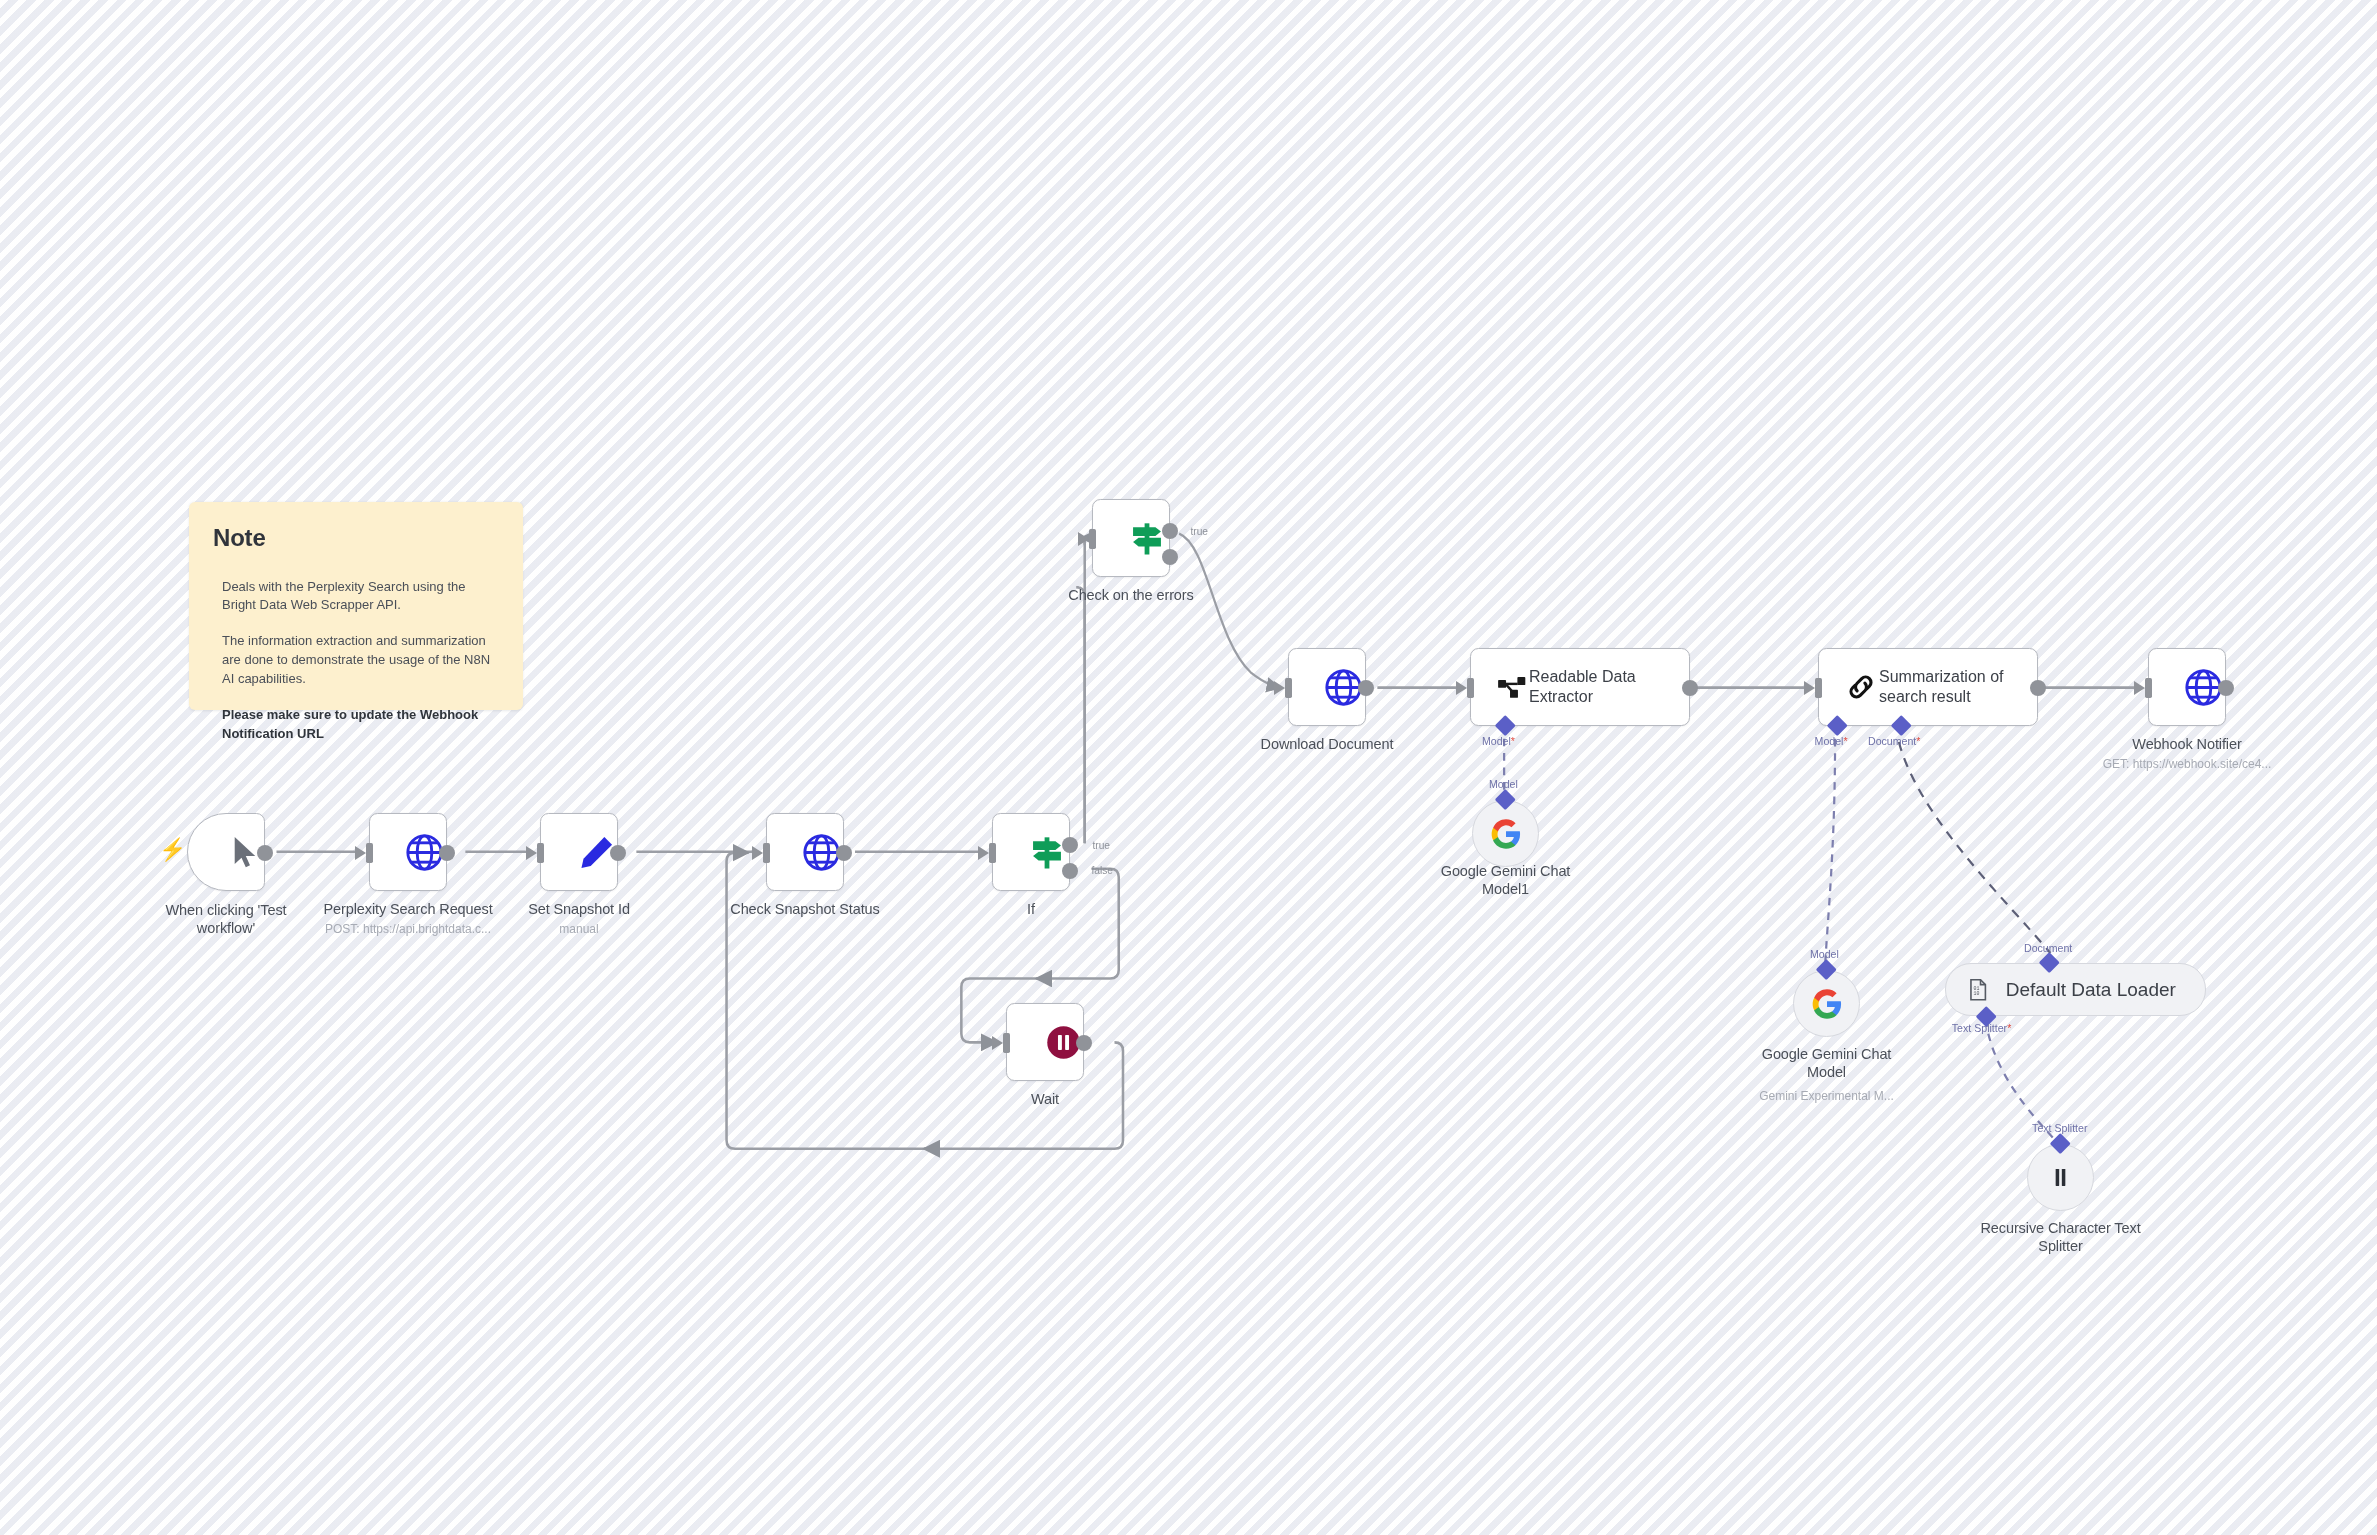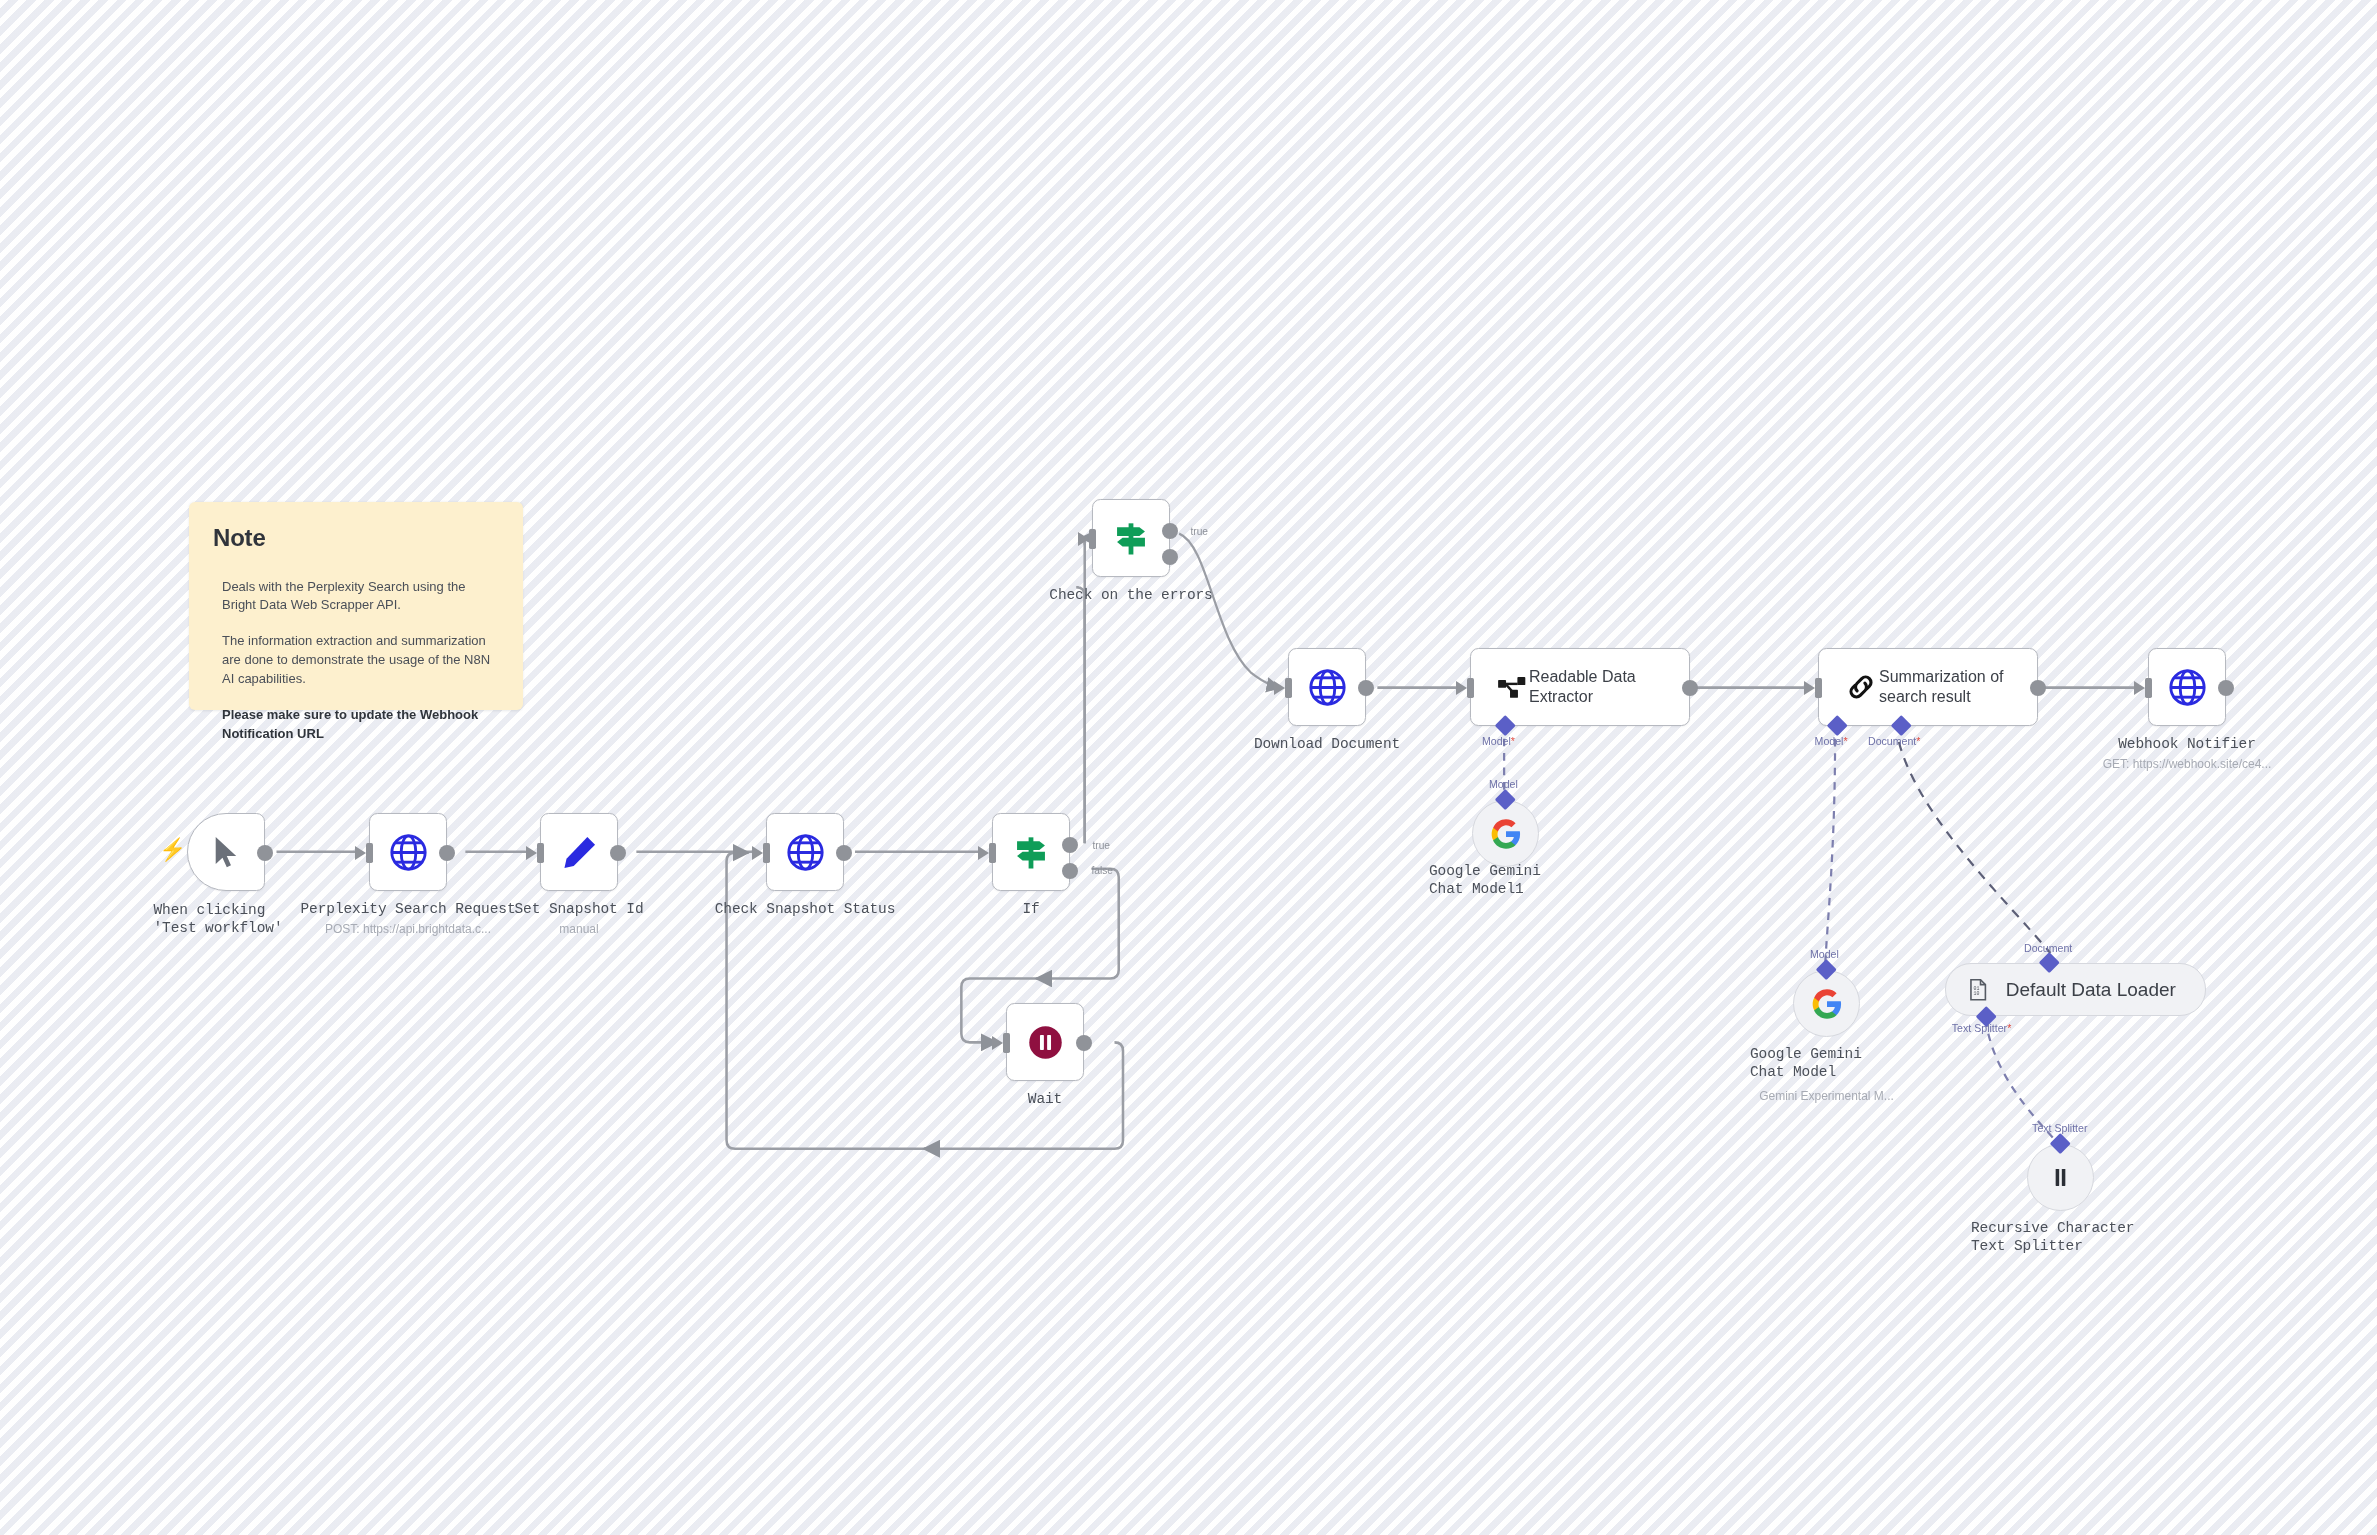--- a/index.html
+++ b/index.html
@@ -66,45 +66,45 @@
     box-sizing: border-box;
   }
   .node-box {
     position: relative;
     background: #ffffff;
     border: 1.7px solid #b6b9c0;
     border-radius: 8.5px;
     box-sizing: border-box;
     display: flex;
     align-items: center;
-    justify-content: center;
+    justify-content: flex-end;
     box-shadow: 0 0.9px 1.7px rgba(30,35,50,0.06);
   }
   .node-box.square { width: 78px; height: 78px; }
   .node-box.trigger {
     width: 78px; height: 78px;
     border-radius: 8.5px 8.5px 8.5px 8.5px;
     border-top-left-radius: 39px;
     border-bottom-left-radius: 39px;
   }
   .node-box.wide {
     width: 220px; height: 78px;
     justify-content: flex-start;
     padding-left: 24px;
   }
   .node-title {
     position: absolute;
     left: 50%;
     transform: translateX(-50%);
+    text-align: center;
     white-space: nowrap;
     font-size: 14.5px;
     color: #4b5059;
     font-weight: 400;
     letter-spacing: -0.1px;
-    font-family: Liberation Mono, monospace;
   }
   .node-title.twoline { white-space: normal; width: 145px; line-height: 1.25; }
   .node-sub {
     position: absolute;
     left: 50%;
     transform: translateX(-50%);
     text-align: center;
     white-space: nowrap;
     font-size: 12px;
     color: #a7abb4;

